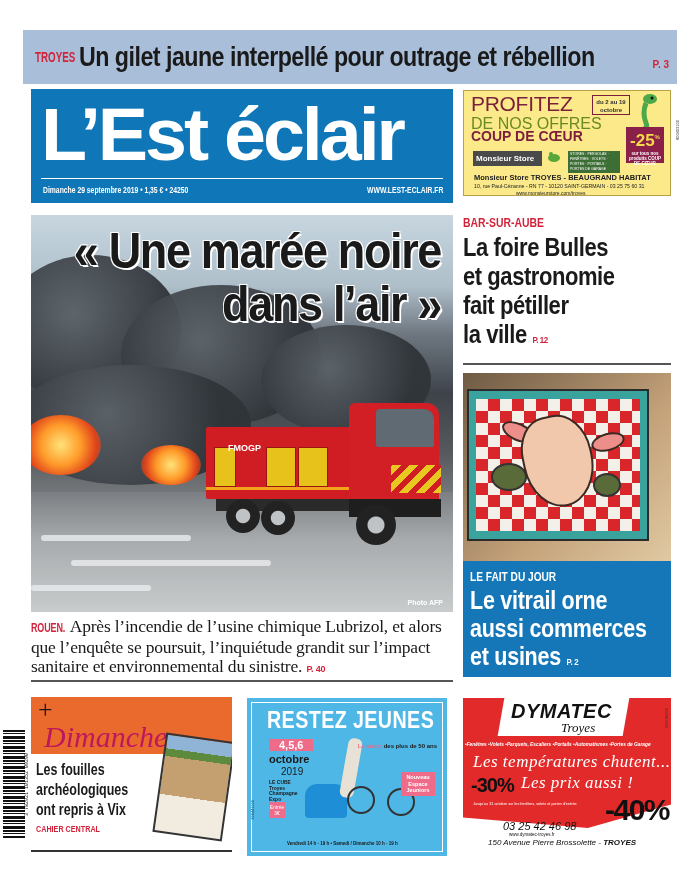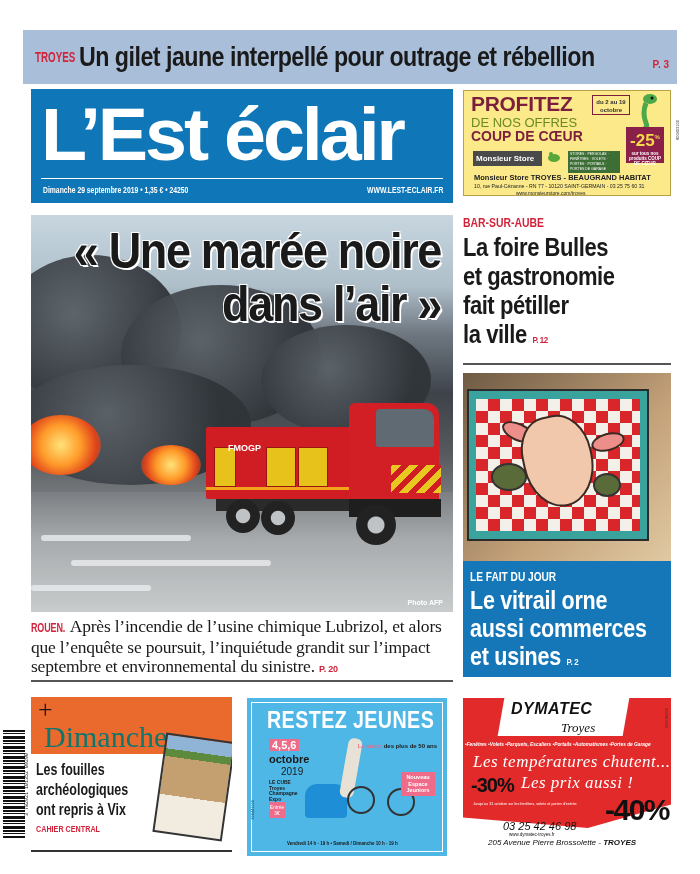--- a/index.html
+++ b/index.html
@@ -14,22 +14,22 @@
 
   
   #masthead { position: absolute; left: 31px; top: 89px; width: 422px; height: 114px; background: #0f77b8; }
   #masthead .logo { position: absolute; left: 10px; top: 6px; color: #ffffff; font-weight: bold; font-size: 74px; letter-spacing: -3px; line-height: 80px; transform: scaleX(1.02); transform-origin: left; }
   #masthead .info { position: absolute; left: 12px; bottom: 8px; color: #ffffff; font-weight: bold; font-size: 8.5px; transform: scaleX(0.8); transform-origin: left; white-space: nowrap; }
   #masthead .url { position: absolute; right: 10px; bottom: 8px; color: #ffffff; font-weight: bold; font-size: 8.5px; transform: scaleX(0.8); transform-origin: right; white-space: nowrap; }
   #masthead .rule { position: absolute; left: 10px; right: 10px; bottom: 24px; height: 1px; background: #ffffff; }
 
   
   #ad-store { position: absolute; left: 463px; top: 90px; width: 208px; height: 106px; background: #fbe98a; border: 1px solid #b9a14a; overflow: hidden; }
-  #ad-store .t1 { position: absolute; left: 7px; top: 1px; font-weight: bold; font-size: 21px; color: #7b1f3c; letter-spacing: -0.3px; }
-  #ad-store .t2 { position: absolute; left: 7px; top: 24px; font-size: 13px; color: #6a8a24; }
+  #ad-store .t1 { position: absolute; left: 7px; top: 1px; font-weight: normal; font-size: 21px; color: #7b1f3c; letter-spacing: -0.3px; }
+  #ad-store .t2 { position: absolute; left: 7px; top: 24px; font-size: 16px; color: #6a8a24; }
   #ad-store .t3 { position: absolute; left: 7px; top: 37px; font-weight: bold; font-size: 14px; color: #7b1f3c; }
   #ad-store .dates { position: absolute; left: 128px; top: 4px; width: 38px; height: 20px; background: #fbe98a; border: 1px solid #7b1f3c; font-size: 6px; font-weight: bold; text-align: center; line-height: 8px; padding-top: 2px; color: #333; }
   #ad-store .gecko { position: absolute; left: 172px; top: 2px; width: 22px; height: 36px; }
   #ad-store .promo { position: absolute; left: 162px; top: 36px; width: 38px; height: 36px; background: #8a1f4a; color: #fbe98a; text-align: center; }
   #ad-store .promo .pct { font-weight: bold; font-size: 17px; line-height: 20px; color: #f5d94a; }
   #ad-store .promo .sub { font-size: 4.5px; line-height: 5px; font-weight: bold; color: #fff; }
   #ad-store .brand { position: absolute; left: 9px; top: 60px; width: 69px; height: 15px; background: #4a4a4a; color: #fff; font-size: 8px; font-weight: bold; line-height: 15px; padding-left: 3px; }
   #ad-store .frog { position: absolute; left: 83px; top: 60px; width: 14px; height: 12px; }
   #ad-store .list { position: absolute; left: 104px; top: 60px; width: 52px; height: 22px; background: #3d6e36; color: #fff; font-size: 3.5px; line-height: 5px; padding: 1px 2px; }
   #ad-store .addr1 { position: absolute; left: 10px; top: 82px; font-size: 7.5px; font-weight: bold; color: #222; white-space: nowrap; text-align: center; }
@@ -89,54 +89,54 @@
   #fait-du-jour { position: absolute; left: 463px; top: 561px; width: 208px; height: 116px; background: #1577b8; padding: 6px 0 0 7px; color: #fff; }
   #fait-du-jour .kicker { font-weight: bold; font-size: 13px; transform: scaleX(0.78); transform-origin: left; display: inline-block; white-space: nowrap; }
   #fait-du-jour .headline { font-weight: bold; font-size: 25px; line-height: 28px; letter-spacing: -0.3px; transform: scaleX(0.86); transform-origin: left; white-space: nowrap; margin-top: 1px; }
   #fait-du-jour .pg { font-size: 9px; font-weight: bold; }
 
   
   #supplement { position: absolute; left: 31px; top: 697px; width: 201px; height: 155px; background: #fff; overflow: hidden; }
   #supplement .band { position: absolute; left: 0; top: 0; width: 201px; height: 57px; background: #ea6a2e; }
   #supplement .plus { position: absolute; left: 7px; top: 0; color: #1a1a1a; font-size: 26px; font-family: "Liberation Serif", serif; line-height: 26px; }
   #supplement .line1 { position: absolute; left: 33px; top: 5px; color: #fff; font-family: "Liberation Serif", serif; font-style: italic; font-size: 15.5px; white-space: nowrap; letter-spacing: -0.4px; }
-  #supplement .line2 { position: absolute; left: 13px; top: 23px; color: #0f766e; font-family: "Liberation Serif", serif; font-size: 30px; white-space: nowrap; line-height: 34px; }
+  #supplement .line2 { position: absolute; left: 13px; top: 23px; color: #be185d; font-family: "Liberation Serif", serif; font-style: italic; font-size: 30px; white-space: nowrap; line-height: 34px; }
   #supplement .headline { position: absolute; left: 5px; top: 63px; font-weight: bold; font-size: 16px; line-height: 20px; color: #1a1a1a; transform: scaleX(0.78); transform-origin: left; white-space: nowrap; }
   #supplement .sub { position: absolute; left: 5px; top: 127px; color: #d2233a; font-weight: bold; font-size: 9px; transform: scaleX(0.8); transform-origin: left; white-space: nowrap; }
   #supplement .thumb { position: absolute; left: 128px; top: 40px; width: 70px; height: 100px; background: linear-gradient(180deg, #8fb4d6 0 14%, #5e8a3e 14% 22%, #c4a070 22% 62%, #f2ece0 62% 100%); border: 2px solid #333; transform: rotate(8deg); }
   #supplement .rule { position: absolute; left: 0; bottom: 0; width: 201px; height: 2px; background: #333; }
 
   
   #barcode { position: absolute; left: 3px; top: 730px; width: 22px; height: 108px;
     background: repeating-linear-gradient(180deg, #111 0 2px, #fff 2px 3px, #111 3px 4px, #fff 4px 6px, #111 6px 9px, #fff 9px 10px); }
   #barcode-digits { position: absolute; left: 24px; top: 730px; font-size: 5px; color: #111; writing-mode: vertical-rl; transform: rotate(180deg); height: 108px; text-align: center; font-family: "Liberation Mono", monospace; }
 
   
   #ad-jeunes { position: absolute; left: 247px; top: 698px; width: 200px; height: 158px; background: #4fb7e6; overflow: hidden; }
   #ad-jeunes .border { position: absolute; left: 4px; top: 4px; right: 4px; bottom: 4px; border: 1.5px solid #fff; }
   #ad-jeunes .title { position: absolute; left: 20px; top: 8px; color: #fff; font-weight: bold; font-size: 24px; letter-spacing: 0.5px; transform: scaleX(0.82); transform-origin: left; white-space: nowrap; }
-  #ad-jeunes .dates { position: absolute; left: 22px; top: 41px; background: #ef6b8a; color: #fff; font-weight: bold; font-size: 11px; padding: 0 3px; }
+  #ad-jeunes .dates { position: absolute; left: 22px; top: 41px; background: #ef6b8a; color: #fff; font-weight: bold; font-size: 11px; padding: 0 10px; }
   #ad-jeunes .month { position: absolute; left: 22px; top: 55px; color: #1a1a1a; font-weight: bold; font-size: 11px; }
   #ad-jeunes .year { position: absolute; left: 22px; top: 68px; color: #1a1a1a; font-size: 10px; margin-left: 12px; }
   #ad-jeunes .venue { position: absolute; left: 22px; top: 82px; color: #1a1a1a; font-size: 5px; line-height: 5.5px; font-weight: bold; }
   #ad-jeunes .entry { position: absolute; left: 22px; top: 104px; background: #ef6b8a; color: #fff; font-size: 5px; text-align: center; width: 16px; height: 16px; line-height: 6px; padding-top: 2px; }
   #ad-jeunes .salon { position: absolute; right: 10px; top: 45px; color: #1a1a1a; font-size: 6px; font-weight: bold; text-align: right; line-height: 7px; }
   #ad-jeunes .salon .pink { color: #ef6b8a; }
   #ad-jeunes .new { position: absolute; right: 12px; top: 74px; background: #ef6b8a; color: #fff; font-size: 5.5px; font-weight: bold; text-align: center; line-height: 6.5px; padding: 2px 3px; width: 34px; }
   #ad-jeunes .hours { position: absolute; left: 40px; bottom: 10px; color: #1a1a1a; font-size: 4.5px; font-weight: bold; white-space: nowrap; }
   #ad-jeunes .chair { position: absolute; left: 58px; top: 86px; width: 42px; height: 34px; background: #1e8fd6; border-radius: 12px 12px 4px 4px; }
   #ad-jeunes .man { position: absolute; left: 97px; top: 40px; width: 14px; height: 60px; background: #e8e2d6; border-radius: 6px; transform: rotate(10deg); }
   #ad-jeunes .wheel { position: absolute; width: 28px; height: 28px; border: 2px solid #333; border-radius: 50%; }
   #ad-jeunes-vert { position: absolute; left: 250px; top: 800px; font-size: 4px; color: #333; writing-mode: vertical-rl; transform: rotate(180deg); }
 
   
   #ad-dymatec { position: absolute; left: 463px; top: 698px; width: 208px; height: 150px; background: #fff; overflow: hidden; }
   #ad-dymatec .red { position: absolute; left: 0; top: 0; width: 208px; height: 130px; background: #e32a2a; clip-path: polygon(0 0, 100% 0, 100% 82%, 60% 100%, 0 92%); }
   #ad-dymatec .logo-box { position: absolute; left: 38px; top: 0; width: 125px; height: 38px; background: #fff; transform: skewX(-10deg); }
-  #ad-dymatec .logo { position: absolute; left: 48px; top: 2px; color: #111; font-weight: bold; font-style: italic; font-size: 16px; letter-spacing: 0.5px; }
+  #ad-dymatec .logo { position: absolute; left: 48px; top: 2px; color: #111; font-weight: bold; font-style: italic; font-size: 20px; letter-spacing: 0.5px; }
   #ad-dymatec .city { position: absolute; left: 98px; top: 22px; color: #111; font-family: "Liberation Serif", serif; font-style: italic; font-size: 13px; }
   #ad-dymatec .products { position: absolute; left: 2px; top: 44px; color: #fff; font-size: 4.8px; font-weight: bold; font-style: italic; white-space: nowrap; }
   #ad-dymatec .slogan1 { position: absolute; left: 10px; top: 54px; color: #fff; font-family: "Liberation Serif", serif; font-style: italic; font-size: 17px; white-space: nowrap; letter-spacing: 0.5px; }
   #ad-dymatec .slogan2 { position: absolute; left: 58px; top: 75px; color: #fff; font-family: "Liberation Serif", serif; font-style: italic; font-size: 17px; white-space: nowrap; letter-spacing: 0.5px; }
   #ad-dymatec .p30 { position: absolute; left: 8px; top: 76px; color: #111; font-weight: bold; font-size: 20px; letter-spacing: -1px; }
   #ad-dymatec .p40 { position: absolute; left: 142px; top: 95px; color: #111; font-weight: bold; font-size: 30px; letter-spacing: -1.5px; }
   #ad-dymatec .until { position: absolute; left: 10px; top: 104px; color: #fff; font-size: 3.8px; white-space: nowrap; }
   #ad-dymatec .phone { position: absolute; left: 40px; top: 122px; color: #111; font-weight: normal; font-style: italic; font-size: 11px; }
   #ad-dymatec .web { position: absolute; left: 46px; top: 134px; color: #111; font-size: 4.5px; }
   #ad-dymatec .address { position: absolute; left: 25px; top: 140px; color: #111; font-style: italic; font-size: 8px; white-space: nowrap; }
@@ -215,22 +215,22 @@
   </div>
 
   <div class="title">
     <div>« Une marée noire</div>
     <div>dans l’air »</div>
   </div>
   <div class="credit">Photo AFP</div>
 </div>
 
 <div id="lede">
-  <span class="kicker">ROUEN.</span><span> Après l’incendie de l’usine chimique Lubrizol, et alors que l’enquête se poursuit, l’inquiétude grandit sur l’impact septembre et environnemental du sinistre.</span>
-  <span class="pg">P. 20</span>
+  <span class="kicker">ROUEN.</span><span> Après l’incendie de l’usine chimique Lubrizol, et alors que l’enquête se poursuit, l’inquiétude grandit sur l’impact sanitaire et environnemental du sinistre.</span>
+  <span class="pg">P. 40</span>
 </div>
 <div id="lede-rule"></div>
 
 <div id="story-bar">
   <div class="kicker">BAR-SUR-AUBE</div>
   <div class="headline">
     <div>La foire Bulles</div>
     <div>et gastronomie</div>
     <div>fait pétiller</div>
     <div><span>la ville</span> <span class="pg">P. 12</span></div>
@@ -301,15 +301,15 @@
   <div class="logo">DYMATEC</div>
   <div class="city">Troyes</div>
   <div class="products">•Fenêtres •Volets •Parquets, Escaliers •Portails •Automatismes •Portes de Garage</div>
   <div class="slogan1">Les températures chutent...</div>
   <div class="p30">-30%</div>
   <div class="slogan2">Les prix aussi !</div>
   <div class="until">Jusqu'au 31 octobre sur les fenêtres, volets et portes d'entrée</div>
   <div class="p40">-40%</div>
   <div class="phone">03 25 42 46 98</div>
   <div class="web">www.dymatec-troyes.fr</div>
-  <div class="address"><span>205 Avenue Pierre Brossolette - </span><b>TROYES</b></div>
+  <div class="address"><span>150 Avenue Pierre Brossolette - </span><b>TROYES</b></div>
 </div>
 <div id="ad-dymatec-vert">300381900</div>
 
 </body></html>

